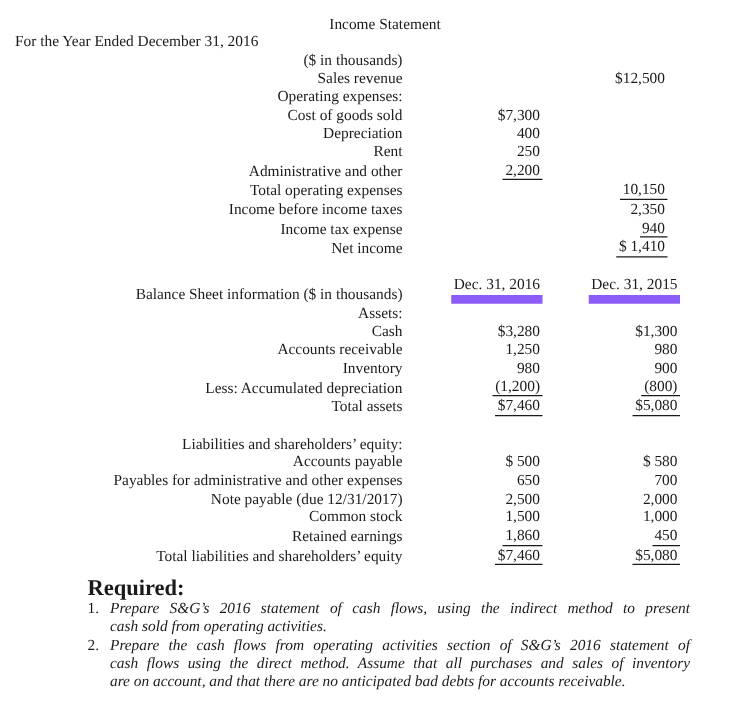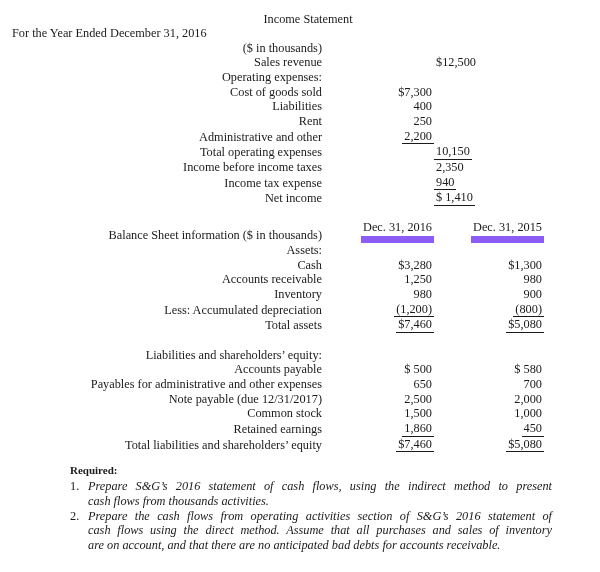--- a/index.html
+++ b/index.html
@@ -52,21 +52,21 @@
     white-space: nowrap;
     font-size: 12.3px;
   }
   td.label {
     width: 310px;
     padding-left: 58px;
     text-align: right;
   }
   
   td.c1 { width: 112px; text-align: right; }
-  td.c2 { width: 100px; }
+  td.c2 { width: 100px; text-align: right; }
   td.pad { width: 78px; }
 
   
   td.b1 { width: 112px; text-align: right; }
   td.b2 { width: 110px; text-align: right; }
   td.bpad { width: 68px; }
 
   
   .ind0 { padding-left: 58px; }
   .ind1 { padding-left: 68px; }
@@ -91,21 +91,21 @@
 
   
   .required-block {
     margin-top: 11px;
     padding-left: 58px;
     padding-right: 60px;
   }
   .required-heading {
     font-weight: bold;
     line-height: 15.4px;
-    font-size: 11px;
+    font-size: 18px;
   }
   .req-item {
     display: flex;
     align-items: flex-start;
     line-height: 14.9px;
   }
   .req-num {
     width: 18px;
     flex: 0 0 18px;
     text-align: left;
@@ -155,21 +155,21 @@
           <td class="c2 "></td>
           <td class="pad"></td>
         </tr>
         <tr>
           <td class="label ind1">Cost of goods sold</td>
           <td class="c1 "><span class="num">$7,300</span></td>
           <td class="c2 "></td>
           <td class="pad"></td>
         </tr>
         <tr>
-          <td class="label ind1">Liabilities</td>
+          <td class="label ind1">Depreciation</td>
           <td class="c1 "><span class="num">400</span></td>
           <td class="c2 "></td>
           <td class="pad"></td>
         </tr>
         <tr>
           <td class="label ind1">Rent</td>
           <td class="c1 "><span class="num">250</span></td>
           <td class="c2 "></td>
           <td class="pad"></td>
         </tr>
@@ -313,21 +313,21 @@
       </tbody>
   </table>
 
   <div class="required-block">
     <div class="required-heading">Required:</div>
     <div id="req-items">
         <div class="req-item">
           <div class="req-num">1.</div>
           <div class="req-text">
             <span class="just">Prepare S&amp;G’s 2016 statement of cash flows, using the indirect method to present</span>
-            <span class="last">cash flows from thousands activities.</span>
+            <span class="last">cash sold from operating activities.</span>
           </div>
         </div>
         <div class="req-item">
           <div class="req-num">2.</div>
           <div class="req-text">
             <span class="just">Prepare the cash flows from operating activities section of S&amp;G’s 2016 statement of</span>
             <span class="just">cash flows using the direct method.  Assume that all purchases and sales of inventory</span>
             <span class="last">are on account, and that there are no anticipated bad debts for accounts receivable.</span>
           </div>
         </div>

